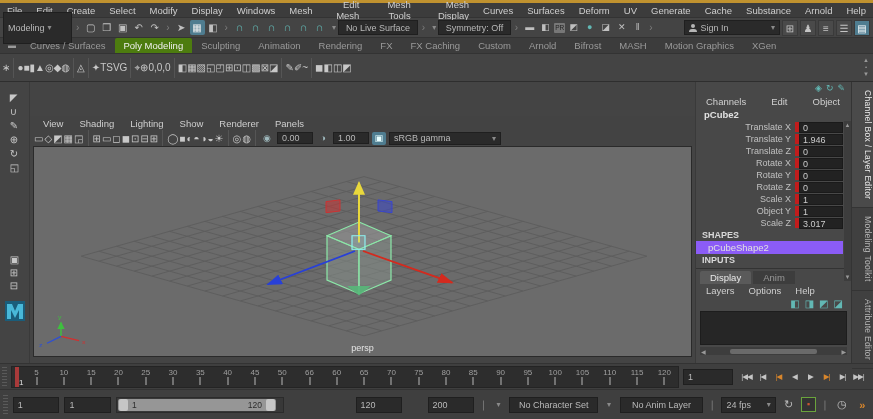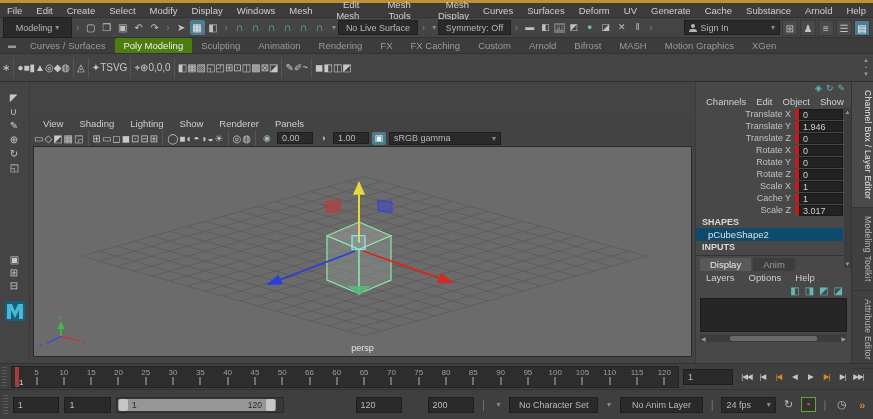--- a/index.html
+++ b/index.html
@@ -12,21 +12,21 @@
   
   .menubar{height:15px;background:#3c3c3c;display:flex;align-items:center;border-bottom:1px solid #333;}
   .mitems{display:flex;align-items:center;height:100%;}
   .mitems .menu-item{padding:0 7px;color:#cfcfcf;font-size:9.5px;cursor:default;text-align:right;}
   .field{background:#2a2a2a;border:1px solid #1f1f1f;color:#b9b9b9;font-size:9px;display:flex;align-items:center;padding:0 4px;height:13px;}
   .dd{color:#8a8a8a;font-size:8px;margin-left:3px;}
 
   
   .statusline{height:20px;background:#444;display:flex;align-items:center;gap:2px;border-bottom:1px solid #333;padding:0 3px;}
   .chev{color:#7d7d7d;font-size:10px;padding:0 2px;}
-  .menuset{width:74px;justify-content:center;height:21px;}
+  .menuset{width:74px;justify-content:flex-start;height:32px;}
   .igroup{display:flex;align-items:center;gap:1px;}
   .igroup span{width:15px;text-align:center;font-size:10px;color:#c0c0c0;line-height:15px;height:15px;}
   .igroup span.active{background:#4f7d90;border-radius:2px;color:#eee;}
   .igroup span.teal{color:#62b8b4;}
   .snaps span{color:#62b8b4;font-size:11px;}
   .rends span{font-size:9px;}
   .rends .ipr{font-size:6.5px;background:#777;color:#222;height:10px;line-height:10px;padding:0 1px;border-radius:1px;width:auto;}
   .lsfield{width:86px;height:15px;justify-content:center;}
   .symfield{width:78px;height:15px;justify-content:center;}
   .signin{width:104px;height:15px;gap:4px;margin-left:27px;}
@@ -63,33 +63,33 @@
   .vptoolbar .vfield{width:36px;height:12px;margin:0 2px;}
   .vptoolbar .csfield{width:112px;height:13px;justify-content:space-between;margin-left:2px;}
   .view{flex:1;margin:0 3px 6px 3px;background:#6b6b6b;border:1px solid #2a2a2a;position:relative;overflow:hidden;}
   .view svg{position:absolute;inset:0;}
   .persp{position:absolute;bottom:3px;left:50%;transform:translateX(-50%);color:#e4e4e4;font-size:9px;}
 
   
   .cbox{width:156px;background:#484848;border-left:1px solid #3a3a3a;display:flex;flex-direction:column;overflow:hidden;}
   .cbcorner{height:13px;display:flex;justify-content:flex-end;gap:4px;padding:1px 6px 0 0;}
   .cbcorner span{font-size:9px;color:#62b8b4;line-height:11px;}
-  .cbmenus{height:13px;display:flex;gap:2px;padding-left:6px;}
+  .cbmenus{height:13px;display:flex;gap:17px;padding-left:6px;}
   .cbmenus span{font-size:9.5px;color:#d0d0d0;padding:0 4px;line-height:13px;}
   .cbobject{font-size:9.5px;font-weight:bold;color:#e2e2e2;padding:1px 0 1px 8px;}
   .cbrows{position:relative;padding-right:8px;}
   .chrow{display:flex;align-items:center;height:12px;}
   .chlabel{flex:1;text-align:right;font-size:9px;color:#c0c0c0;padding-right:4px;white-space:nowrap;}
   .chkey{width:4px;height:10px;background:#c11c1c;}
   .chval{width:44px;height:11px;background:#222;border:1px solid #1a1a1a;color:#ccc;font-size:9px;padding-left:3px;line-height:10px;}
   .vscroll{position:absolute;right:0;top:0;bottom:-52px;width:7px;background:#3d3d3d;display:flex;flex-direction:column;justify-content:space-between;align-items:center;}
   .vscroll span{font-size:6px;color:#999;line-height:8px;}
   .cbheader{font-size:9px;font-weight:bold;color:#d8d8d8;padding:1px 0 0 6px;height:12px;}
   .cbnode{font-size:9.5px;color:#e0e0e0;padding-left:12px;height:13px;line-height:13px;margin-right:8px;}
-  .cbnode.hl{background:#0c4a6e;}
+  .cbnode.hl{background:#8b5cf6;}
   .cbnode.dotted span{border-bottom:1px dotted #999;}
   .cbtabs{display:flex;gap:2px;border-top:1px solid #333;margin-top:2px;padding:2px 0 0 4px;height:16px;}
   .cbtabs span{padding:0 10px;font-size:9.5px;height:13px;line-height:13px;color:#999;background:#3d3d3d;}
   .cbtabs span.active{background:#5a5a5a;color:#e8e8e8;border-radius:2px 2px 0 0;}
   .lmenus{display:flex;gap:2px;padding-left:4px;height:13px;}
   .lmenus span{padding:0 6px;font-size:9.5px;color:#cfcfcf;line-height:13px;}
   .licons{display:flex;justify-content:flex-end;gap:5px;padding:1px 8px 1px 0;height:14px;}
   .licons span{color:#62b8b4;font-size:10px;line-height:12px;}
   .llist{margin:0 4px;height:34px;background:#262626;border:1px solid #1d1d1d;}
   .hscroll{margin:2px 4px;height:8px;background:#3d3d3d;display:flex;align-items:center;justify-content:space-between;padding:0 1px;}
@@ -461,20 +461,21 @@
           <span class="">◈</span>
           <span class="">↻</span>
           <span class="">✎</span>
         </div>
       <div class="cbmenus">
           <span class="">Channels</span>
           <span class="">Edit</span>
           <span class="">Object</span>
           <span class="">Show</span>
         </div>
+      <div class="cbobject">pCube2</div>
       <div class="cbrows">
         <div class="vscroll">
             <span>▲</span>
             <span></span>
             <span>▼</span>
           </div>
       <div class="chrow">
             <span class="chlabel">Translate X</span>
             <span class="chkey"></span>
             <span class="chval">0</span>
@@ -503,21 +504,21 @@
             <span class="chlabel">Rotate Z</span>
             <span class="chkey"></span>
             <span class="chval">0</span>
           </div>
           <div class="chrow">
             <span class="chlabel">Scale X</span>
             <span class="chkey"></span>
             <span class="chval">1</span>
           </div>
           <div class="chrow">
-            <span class="chlabel">Cache Y</span>
+            <span class="chlabel">Object Y</span>
             <span class="chkey"></span>
             <span class="chval">1</span>
           </div>
           <div class="chrow">
             <span class="chlabel">Scale Z</span>
             <span class="chkey"></span>
             <span class="chval">3.017</span>
           </div>
         </div>
       <div class="cbheader">SHAPES</div>

